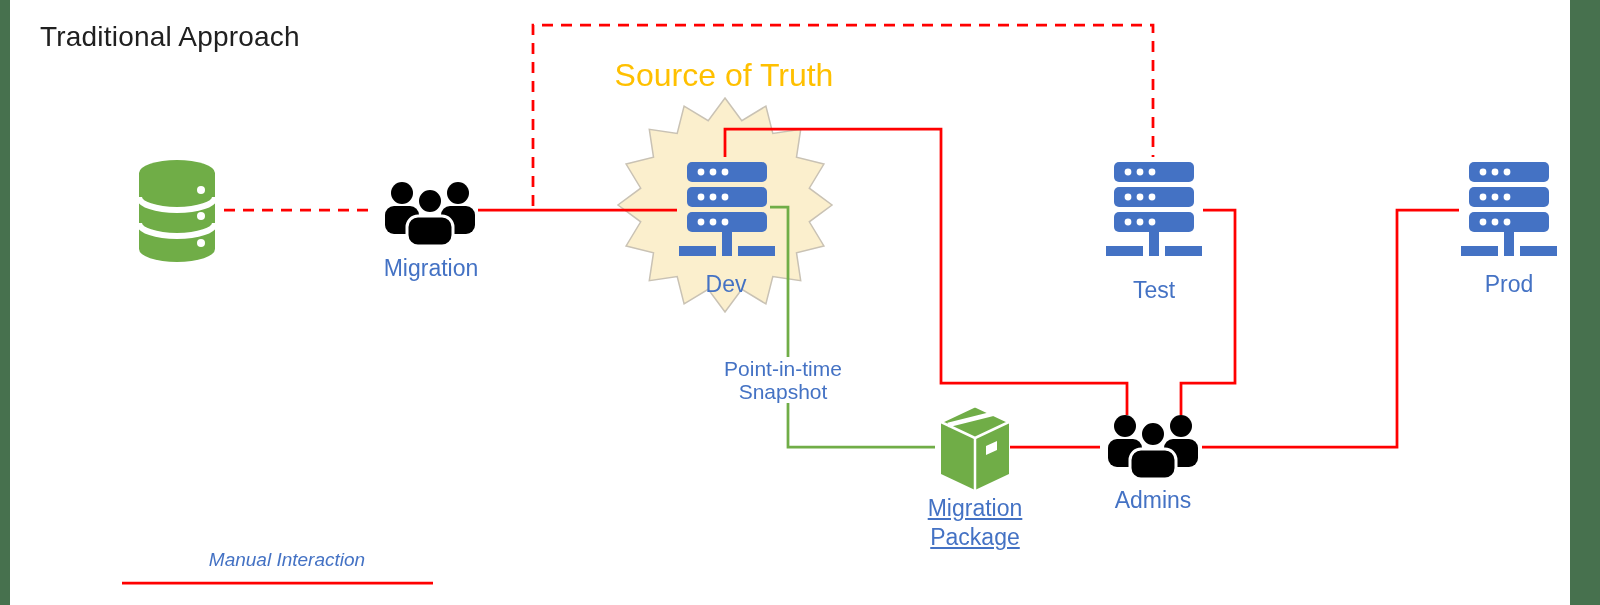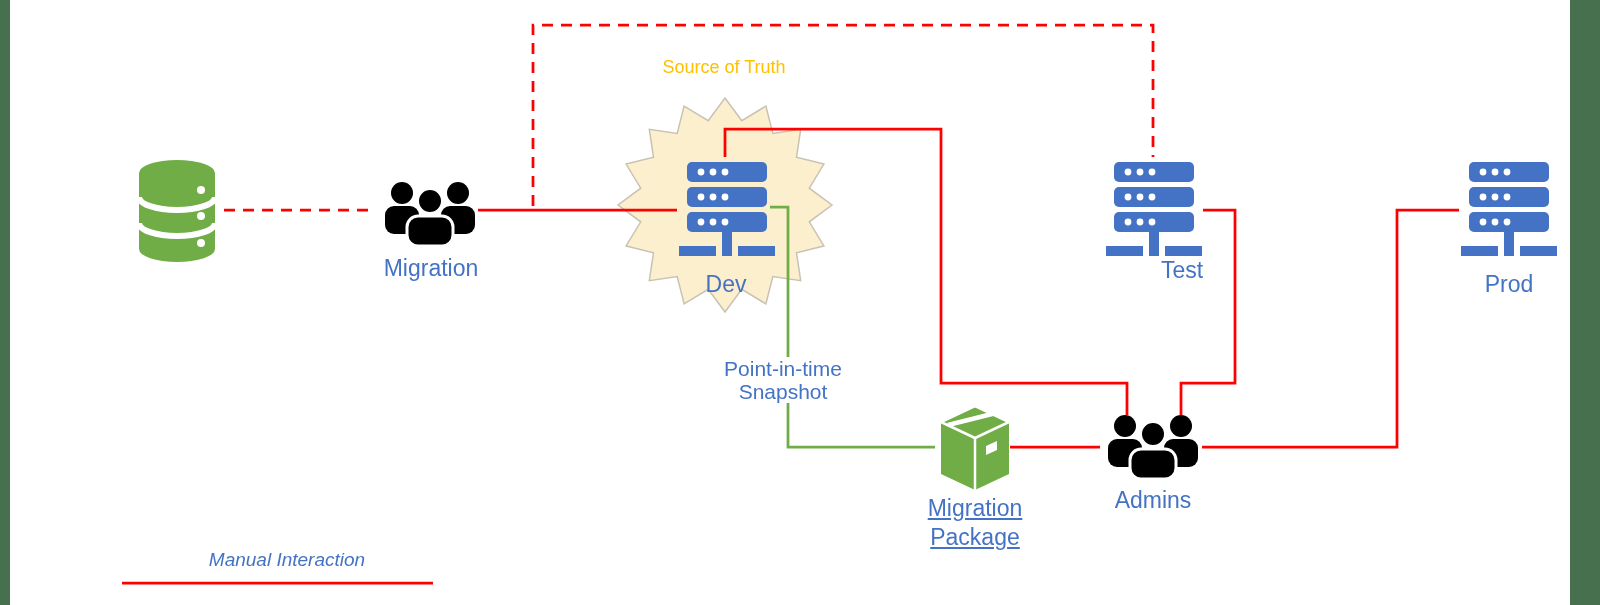--- a/index.html
+++ b/index.html
@@ -6,21 +6,21 @@
     --red:#ff0000; --blue:#4472c4; --green:#70ad47; --gold:#ffc000;
     --star-fill:#fbefcd; --star-stroke:#c9c2b4; --border-green:#47714e; --ink:#202020;
   }
   html,body{margin:0;padding:0;background:#fff;}
   #canvas{position:relative;width:1600px;height:605px;background:#fff;overflow:hidden;
           font-family:"Liberation Sans",sans-serif;}
   .edge-strip{position:absolute;top:0;height:605px;background:var(--border-green);}
   .title{position:absolute;left:40px;top:21px;font-size:28px;color:var(--ink);letter-spacing:0.2px;}
   .node-label{position:absolute;transform:translateX(-50%);color:var(--blue);font-size:23px;
               white-space:nowrap;text-align:center;line-height:29px;}
-  .accent-label{position:absolute;transform:translateX(-50%);color:var(--gold);font-size:18px;white-space:nowrap;}
+  .accent-label{position:absolute;transform:translateX(-50%);color:var(--gold);font-size:32px;white-space:nowrap;}
   .small-label{position:absolute;transform:translateX(-50%);color:var(--blue);font-size:21px;
                line-height:23px;text-align:center;background:#fff;padding:0 4px;white-space:nowrap;}
   .legend-label{position:absolute;transform:translateX(-50%);color:var(--blue);font-size:19px;white-space:nowrap;font-style:italic;}
   .abs{position:absolute;}
   svg{display:block;}
   .fill-blue{fill:var(--blue);}
   .fill-green{fill:var(--green);}
   .fill-black{fill:#000;}
   .fill-red{fill:var(--red);}
   #wires{position:absolute;left:0;top:0;pointer-events:none;}
@@ -185,26 +185,27 @@
     <path class="wire-red-dash" d="M533,206 L533,25 L1153,25 L1153,157" marker-end="url(#arrow-red)"></path>
     <path class="wire-red" d="M1127,415 L1127,383 L941,383 L941,129 L725,129 L725,157" marker-end="url(#arrow-red)"></path>
     <path class="wire-red" d="M1181,415 L1181,383 L1235,383 L1235,210 L1203,210" marker-end="url(#arrow-red)"></path>
     <path class="wire-red" d="M1202,447 L1397,447 L1397,210 L1459,210" marker-end="url(#arrow-red)"></path>
     <path class="wire-red" d="M1010,447 L1100,447" marker-end="url(#arrow-red)"></path>
     <path class="wire-green" d="M770,207 L788,207 L788,447 L935,447" marker-end="url(#arrow-green)"></path>
     <path class="wire-red" d="M122,583 L433,583" marker-end="url(#arrow-red)"></path>
   </svg>
 
   <div class="txt-layer">
+    <div class="title">Traditional Approach</div>
 
     <div class="accent-label" style="left:724px;top:57px;">Source of Truth</div>
 
     <div class="node-label" style="left:431px;top:254px;">Migration</div>
     <div class="node-label" style="left:726px;top:270px;">Dev</div>
-    <div class="node-label" style="left:1154px;top:256px;margin-left:28px;">Test</div>
+    <div class="node-label" style="left:1154px;top:276px;">Test</div>
     <div class="node-label" style="left:1509px;top:270px;">Prod</div>
 
     <div class="node-label" style="left:975px;top:494px;text-decoration:underline;">
       <div>Migration</div>
       <div>Package</div>
     </div>
 
     <div class="node-label" style="left:1153px;top:486px;">Admins</div>
 
     <div class="small-label" style="left:783px;top:357px;">

